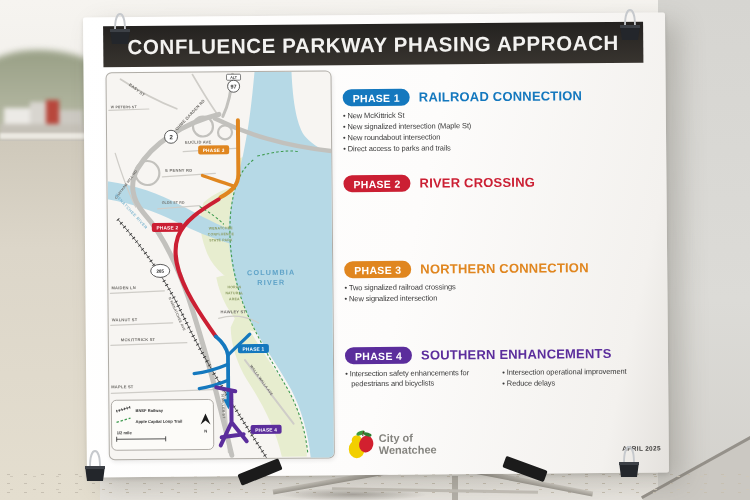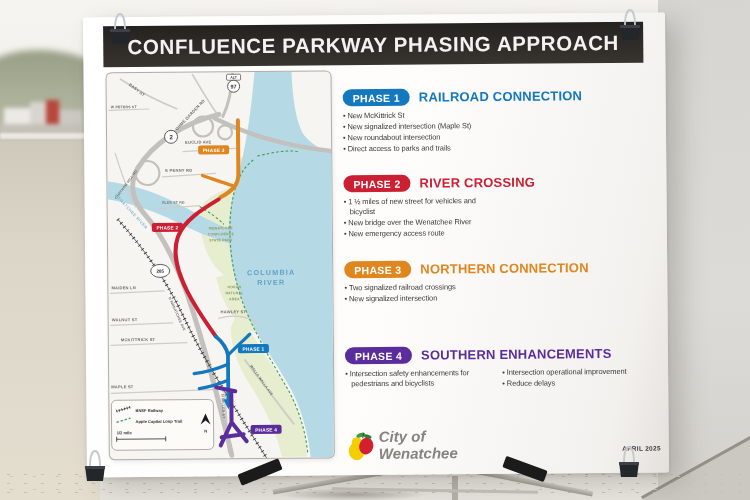--- a/index.html
+++ b/index.html
@@ -55,21 +55,21 @@
   .phase-head{display:flex;align-items:center;gap:9px;margin-bottom:5px;}
   .badge{color:#fff;font-weight:bold;font-size:10.5px;padding:3px 10px 2px;border-radius:10px;letter-spacing:.3px;white-space:nowrap;}
   .heading{font-weight:bold;font-size:13px;letter-spacing:.2px;white-space:nowrap;}
   .cols{display:flex;gap:10px;}
   .col1{width:149px;}
   .col2{width:157px;}
   .phase ul{list-style:none;margin:0;padding:0;}
   .phase li{font-size:7.5px;color:#3a3a3a;line-height:1.32;padding-left:6px;text-indent:-6px;margin-bottom:1px;letter-spacing:-0.1px;}
   .phase li::before{content:"•";margin-right:2px;}
   .logo{position:absolute;left:261px;top:414px;display:flex;align-items:center;gap:4px;}
-  .logo-text{font-size:15px;font-style:italic;color:#85847f;line-height:1.12;font-weight:bold;}
+  .logo-text{font-size:11px;color:#85847f;line-height:1.12;font-weight:bold;}
   .date{position:absolute;right:8px;top:432px;font-size:6.5px;font-weight:bold;color:#3f3e3c;letter-spacing:.3px;}
   
   .clip{position:absolute;width:26px;height:36px;z-index:9;}
   .clip-tl{left:107px;top:10px;}
   .clip-tr{left:617px;top:6px;}
   .clip-bl{left:82px;top:447px;}
   .clip-br{left:616px;top:443px;}
   
   .map-panel svg text{font-family:"Liberation Sans",sans-serif;}
   .street{fill:#6e6c68;font-weight:bold;font-size:4.1px;letter-spacing:.2px;}
@@ -256,25 +256,20 @@
           </ul>
         </div>
       </div>
 
       <div class="phase">
         <div class="phase-head">
           <span class="badge" style="background: rgb(203, 31, 51);">PHASE 2</span>
           <span class="heading" style="color: rgb(203, 31, 51);">RIVER CROSSING</span>
         </div>
         <div class="cols">
-          <ul class="col1">
-            <li>1 ½ miles of new street for vehicles and bicyclist</li>
-            <li>New bridge over the Wenatchee River</li>
-            <li>New emergency access route</li>
-          </ul>
         </div>
       </div>
 
       <div class="phase">
         <div class="phase-head">
           <span class="badge" style="background: rgb(224, 134, 31);">PHASE 3</span>
           <span class="heading" style="color: rgb(224, 134, 31);">NORTHERN CONNECTION</span>
         </div>
         <div class="cols">
           <ul class="col2">

